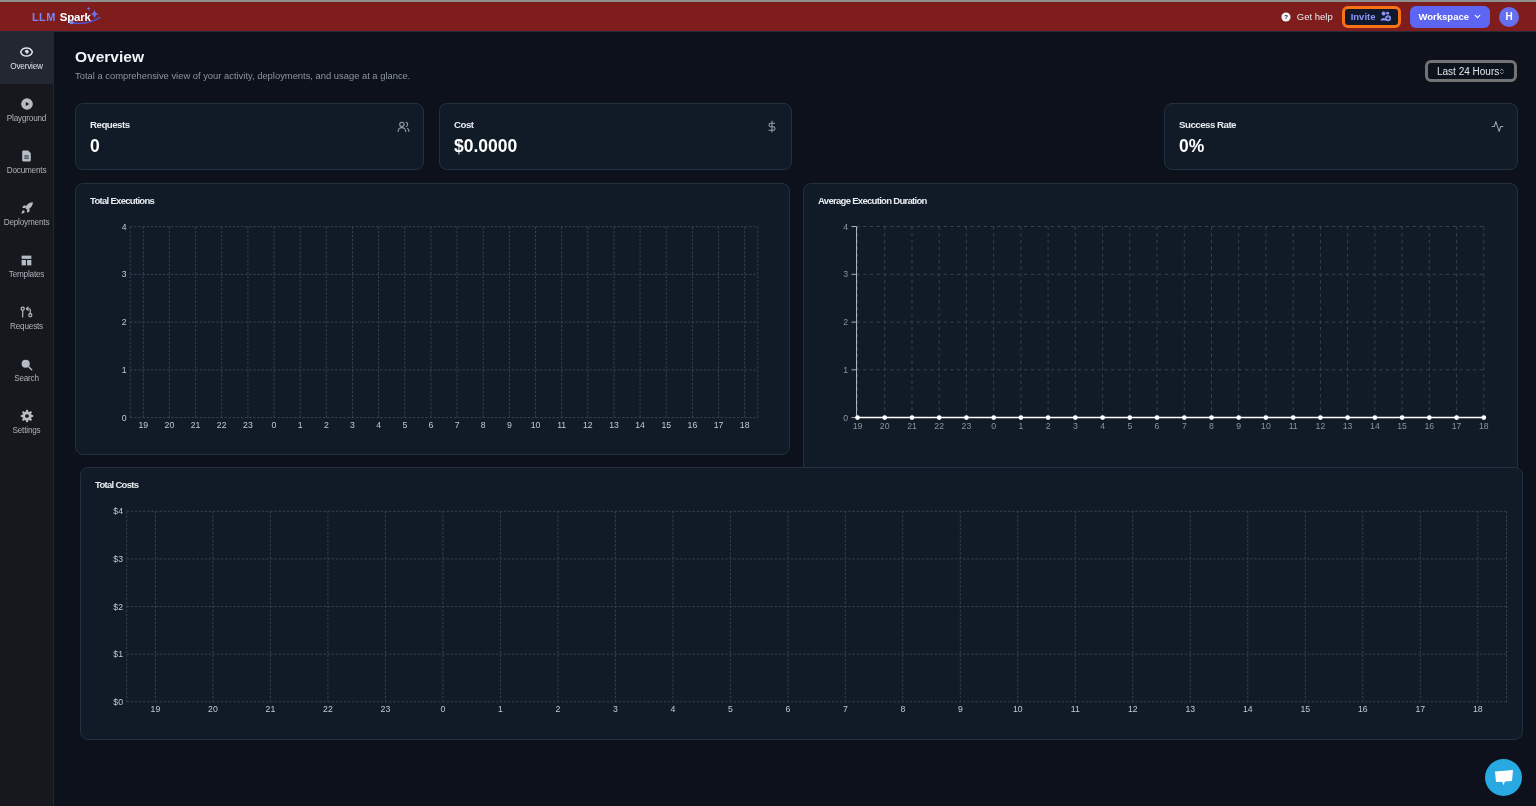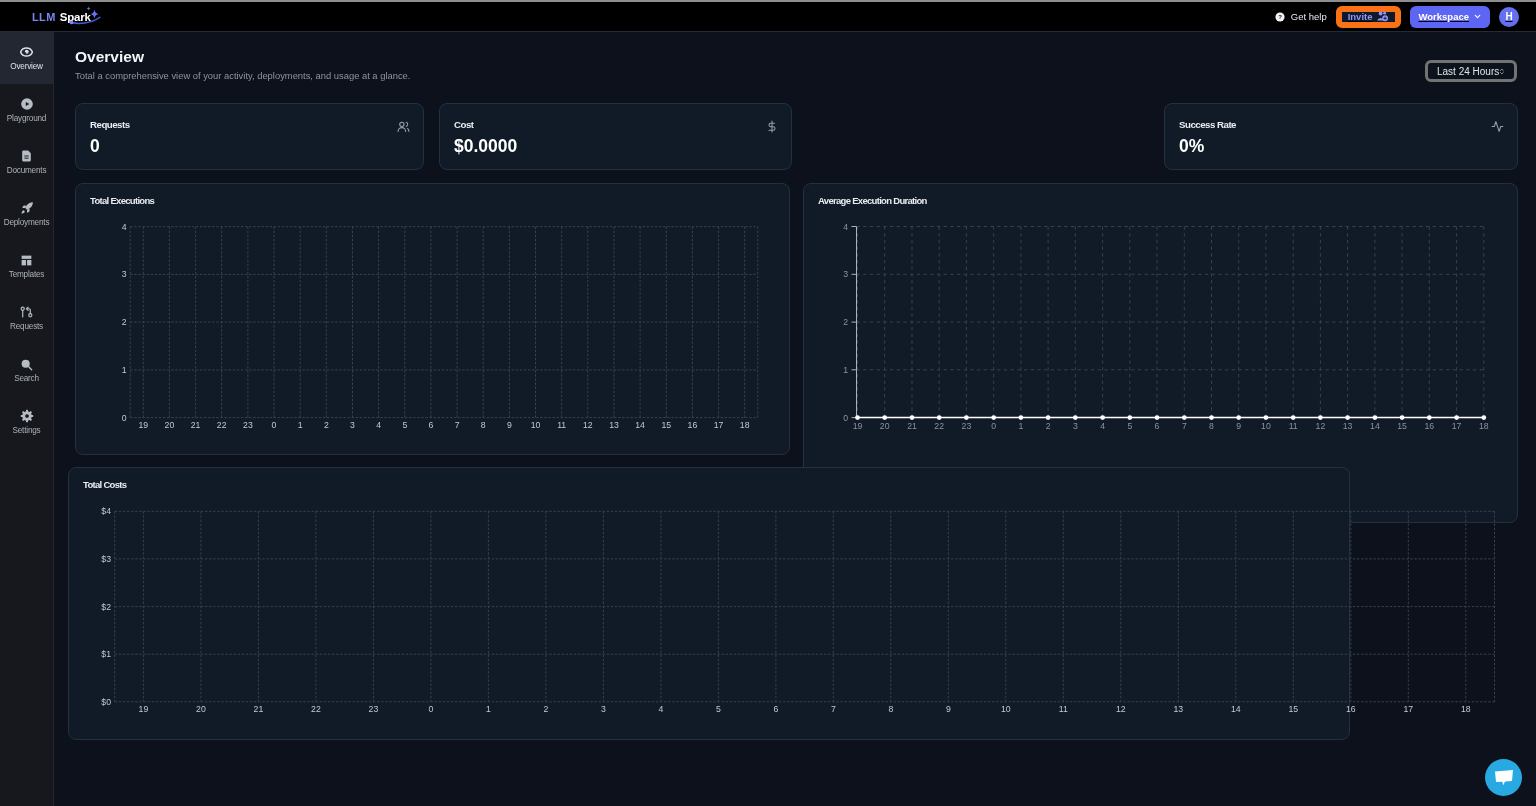--- a/index.html
+++ b/index.html
@@ -1,22 +1,22 @@
 <!DOCTYPE html>
 <html><head><meta charset="utf-8"><style>
 *{margin:0;padding:0;box-sizing:border-box;}
 html,body{width:1536px;height:806px;overflow:hidden;background:#0d111c;font-family:"Liberation Sans",sans-serif;}
 .topline{height:2px;background:#8e8e8e;}
-.topbar{height:30px;background:#000000;border-bottom:1px solid #252a38;display:flex;align-items:center;justify-content:space-between;padding:0 17px 0 32px;text-decoration:underline;}
+.topbar{height:30px;background:#7f1d1d;border-bottom:1px solid #252a38;display:flex;align-items:center;justify-content:space-between;padding:0 17px 0 32px;}
 .logo{display:flex;align-items:center;position:relative;height:30px;}
 .logo .llm{color:#7b85f0;font-weight:bold;font-size:11px;letter-spacing:.4px;}
 .logo .spark{color:#fff;font-weight:bold;font-size:11.5px;margin-left:4px;letter-spacing:-0.2px;}
 .tright{display:flex;align-items:center;gap:9px;}
 .gethelp{display:flex;align-items:center;gap:6px;color:#e8ecf0;font-size:9.5px;justify-content:center;}
-.btn-invite{display:flex;align-items:center;gap:4px;color:#8d97f7;font-size:9.5px;font-weight:bold;border:6px solid #f97316;background:#10182e;border-radius:6px;padding:0 6px;height:22px;}
+.btn-invite{display:flex;align-items:center;gap:4px;color:#8d97f7;font-size:9.5px;font-weight:bold;border:3px solid #f97316;background:#10182e;border-radius:6px;padding:0 6px;height:22px;}
 .btn-ws{display:flex;align-items:center;gap:4px;color:#fff;font-size:9.5px;font-weight:bold;background:#5d66f2;border-radius:6px;padding:0 8px;height:22px;}
 .avatar{width:20px;height:20px;border-radius:50%;background:#6570f1;color:#fff;font-size:10px;font-weight:bold;display:flex;align-items:center;justify-content:center;}
 .shell{display:flex;height:774px;}
 .side{width:54px;background:#16181d;border-right:1px solid #23272e;flex-shrink:0;}
 .sitem{height:52px;display:flex;flex-direction:column;align-items:center;justify-content:center;gap:3px;}
 .sitem.active{background:#222731;}
 .sitem span{font-size:8.2px;letter-spacing:-0.2px;color:#aab1ba;}
 .sitem.active span{color:#dde2e8;}
 .main{flex:1;position:relative;background:#0d111c;}
 .h1{position:absolute;left:21px;top:16px;font-size:15.5px;font-weight:bold;color:#f2f5f7;}
@@ -310,21 +310,21 @@
           <circle cx="489.2" cy="233.6" r="2.4" fill="#fff"></circle>
           <circle cx="516.4" cy="233.6" r="2.4" fill="#fff"></circle>
           <circle cx="543.6" cy="233.6" r="2.4" fill="#fff"></circle>
           <circle cx="570.9" cy="233.6" r="2.4" fill="#fff"></circle>
           <circle cx="598.1" cy="233.6" r="2.4" fill="#fff"></circle>
           <circle cx="625.3" cy="233.6" r="2.4" fill="#fff"></circle>
           <circle cx="652.6" cy="233.6" r="2.4" fill="#fff"></circle>
           <circle cx="679.8" cy="233.6" r="2.4" fill="#fff"></circle>
         </svg>
       </div>
-<div class="card " style="left:14px;top:435px;width:1282px;height:273px;">
+<div class="card " style="left:26px;top:435px;width:1443px;height:273px;">
         <div class="ctitle">Total Costs</div>
         <svg width="1443" height="273" style="position:absolute;left:0;top:0">
           <line x1="45.7" y1="43.3" x2="1425.5" y2="43.3" stroke="#354250" stroke-width="1" stroke-dasharray="2.4 1.7"></line>
           <text x="42" y="46.3" text-anchor="end" font-size="8.7" fill="#c2c9d1" font-family="Liberation Sans">$4</text>
           <line x1="45.7" y1="90.9" x2="1425.5" y2="90.9" stroke="#354250" stroke-width="1" stroke-dasharray="2.4 1.7"></line>
           <text x="42" y="93.9" text-anchor="end" font-size="8.7" fill="#c2c9d1" font-family="Liberation Sans">$3</text>
           <line x1="45.7" y1="138.6" x2="1425.5" y2="138.6" stroke="#354250" stroke-width="1" stroke-dasharray="2.4 1.7"></line>
           <text x="42" y="141.6" text-anchor="end" font-size="8.7" fill="#c2c9d1" font-family="Liberation Sans">$2</text>
           <line x1="45.7" y1="186.2" x2="1425.5" y2="186.2" stroke="#354250" stroke-width="1" stroke-dasharray="2.4 1.7"></line>
           <text x="42" y="189.2" text-anchor="end" font-size="8.7" fill="#c2c9d1" font-family="Liberation Sans">$1</text>

